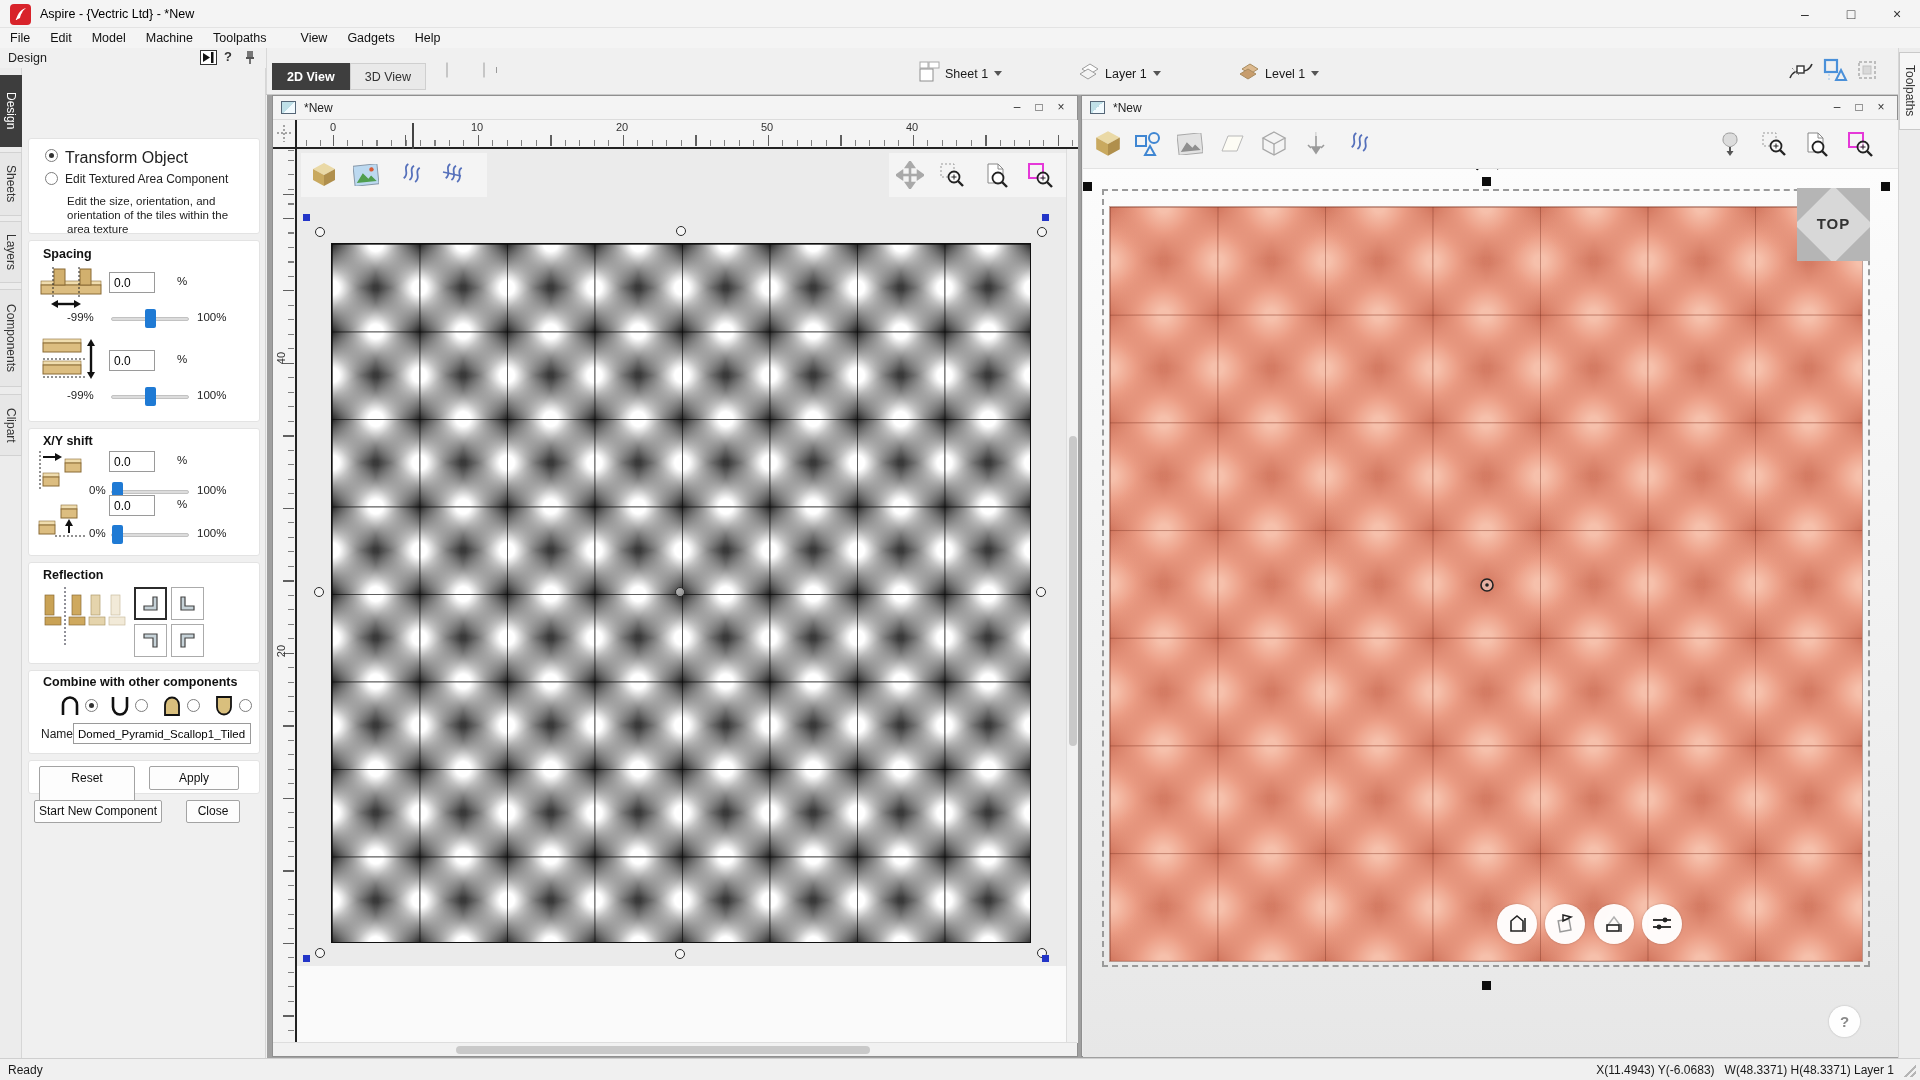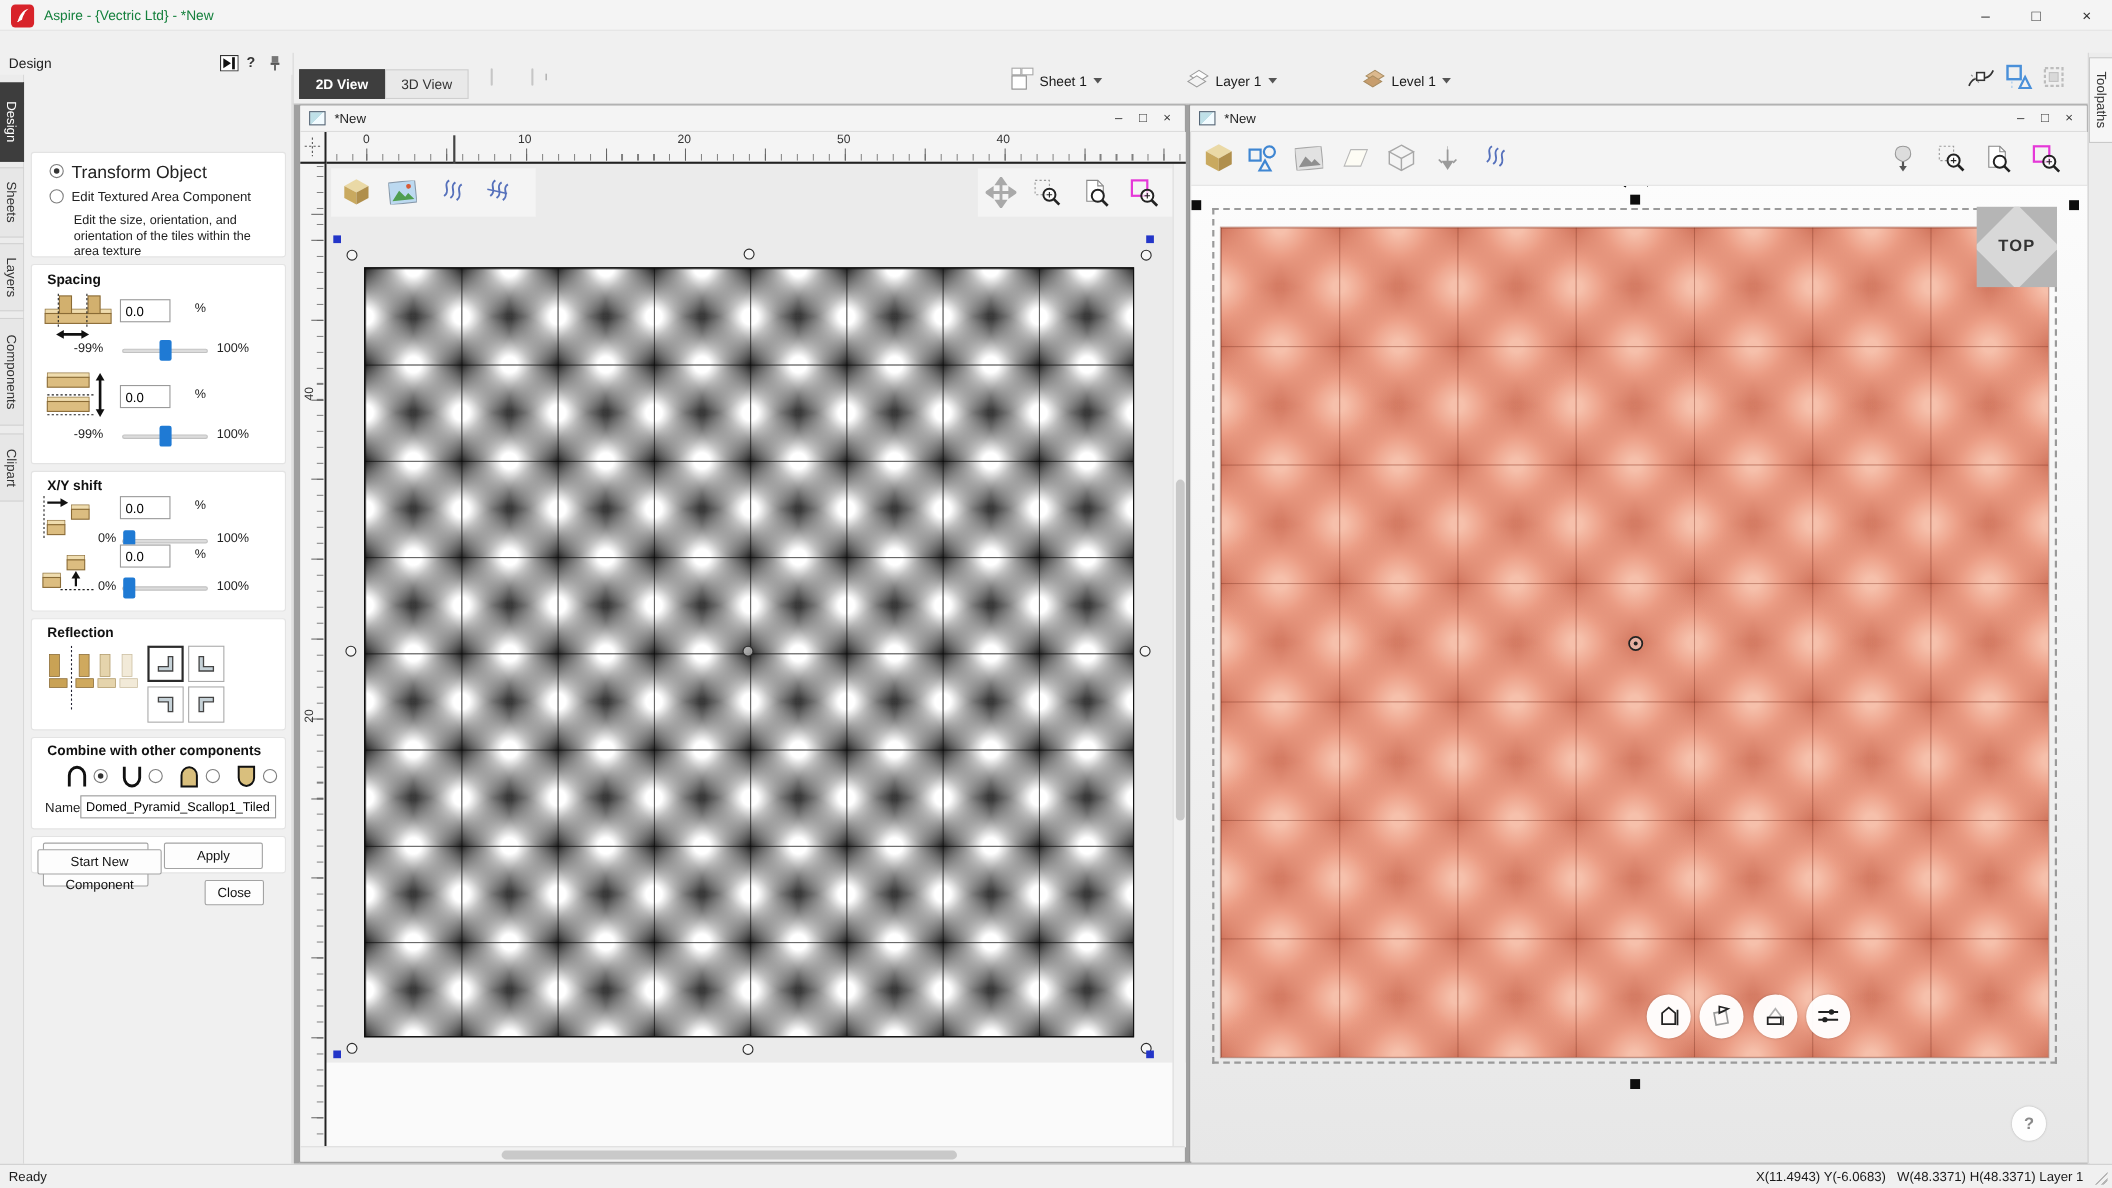--- a/index.html
+++ b/index.html
@@ -79,28 +79,38 @@
 
 <div id="app">
 
   <div class="a flex" id="titlebar">
     <span class="a" style="left:10px;top:4px;width:21px;height:21px;background:#d8232a;border-radius:4px">
       <svg width="21" height="21" viewBox="0 0 21 21">
           <path d="M6,16 C8,8 12,5 16,4 C12,7 11,10 10,14 Z" fill="#fff"></path>
           <path d="M6,16 L12,8" stroke="#fff" stroke-width="1"></path>
         </svg>
     </span>
-    <span class="a" style="left:40px;top:7px;font-size:12.5px;color:#15803d">Aspire - {Vectric Ltd} - *New</span>
+    <span class="a" style="left:40px;top:7px;font-size:12.5px;color:#000000">Aspire - {Vectric Ltd} - *New</span>
     <div class="a flex" style="right:0;top:1px">
       <span class="winctl">–</span>
       <span class="winctl">□</span>
       <span class="winctl">×</span>
     </div>
   </div>
 
+  <div class="a flex" id="menubar">
+    <span class="menu-item">File</span>
+    <span class="menu-item">Edit</span>
+    <span class="menu-item">Model</span>
+    <span class="menu-item">Machine</span>
+    <span class="menu-item">Toolpaths</span>
+    <span class="menu-item" style="margin-left:14px">View</span>
+    <span class="menu-item">Gadgets</span>
+    <span class="menu-item">Help</span>
+  </div>
 
   <div class="a" id="toolband">
     
     <span class="a" style="left:8px;top:3px;font-size:12.5px;color:#222">Design</span>
     <span class="a" style="left:200px;top:2px">
       <svg width="17" height="15" viewBox="0 0 17 15">
           <rect x="0.5" y="0.5" width="16" height="14" fill="#fff" stroke="#333"></rect>
           <polygon points="3,3 10,7.5 3,12" fill="#111"></polygon>
           <rect x="11" y="2" width="2.5" height="11" fill="#111"></rect>
         </svg>
@@ -362,21 +372,21 @@
           </svg></span>
       <span class="radio" style="left:210px;top:28px"></span>
       <span class="lab" style="left:12px;top:56px;font-size:12px">Name</span>
       <input class="input" style="left: 44px; top: 52px; width: 178px; font-size: 11.5px;" value="Domed_Pyramid_Scallop1_Tiled.3d">
     </div>
 
     <div class="card" style="top:692px;height:34px">
       <span class="btn" style="left:10px;top:5px;width:96px;height:40px;line-height:22px">Reset</span>
       <span class="btn" style="left:120px;top:5px;width:90px;height:24px;line-height:22px">Apply</span>
     </div>
-    <span class="btn" style="left:12px;top:704px;width:113px;height:23px;line-height:21px">Start New Component</span>
+    <span class="btn" style="left:12px;top:732px;width:128px;height:23px;line-height:21px">Start New Component</span>
     <span class="btn" style="left:164px;top:732px;width:54px;height:23px;line-height:21px">Close</span>
   </div>
 
   <div class="a" style="left:267px;top:95px;width:1633px;height:963px;background:#a0a0a0"></div>
 
   <div class="win" style="left:272px;top:95px;width:806px;height:962px">
     <div class="wtitle">
       <span class="doc-ico"></span>
       <span class="wname">*New</span>
       <span style="flex:1"></span>

